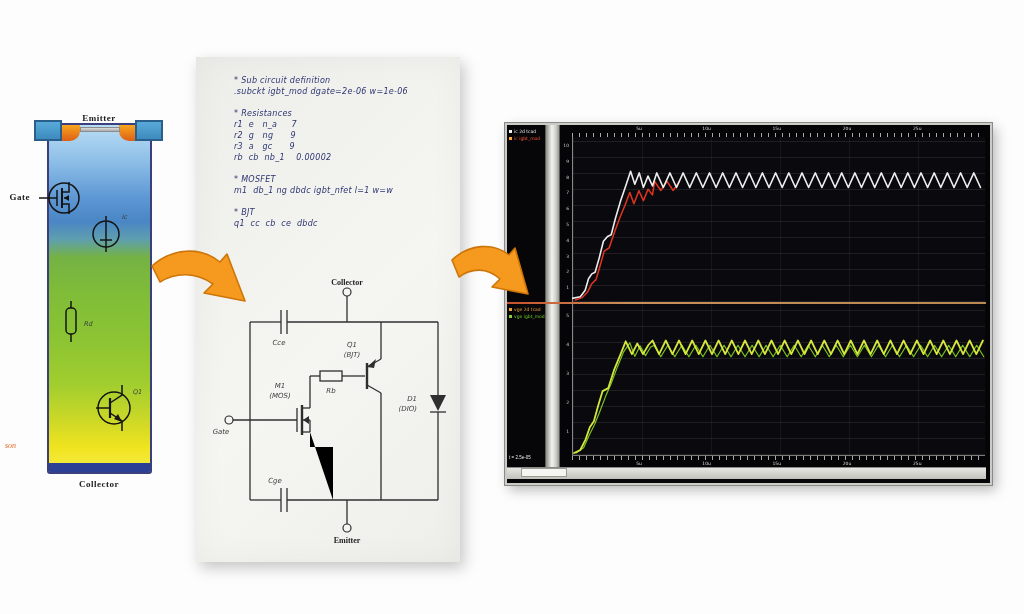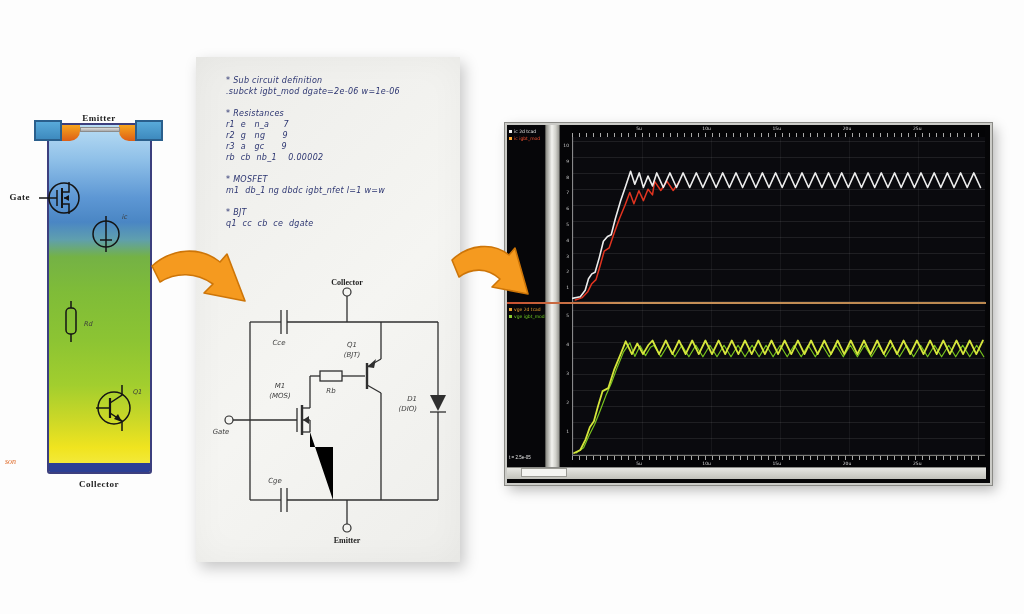--- a/index.html
+++ b/index.html
@@ -13,26 +13,26 @@
     background:linear-gradient(180deg,#b9ddf4 0%,#8fc0e8 10%,#5d97d4 21%,#4a86c4 28%,#5f9fae 33%,
       #74b245 38%,#7fbc38 48%,#8cc433 62%,#a2ce2e 75%,#ccd827 85%,#f0e41f 93%,#f5ec48 100%);}
   .contact{position:absolute;top:2px;width:28px;height:21px;background:linear-gradient(#58aada,#3e8abe);
     border:2px solid #2a5f8c;box-sizing:border-box;}
   .pplus{position:absolute;top:0;width:29px;height:16px;background:linear-gradient(#f7a51e,#dd5f16);}
   #gatebar{position:absolute;left:31px;top:2px;width:40px;height:5px;
     background:linear-gradient(#dcdcdc,#aaaaaa);border:1px solid #8c8c8c;box-sizing:border-box;}
   #navy{position:absolute;left:0;right:0;bottom:0;height:9px;background:#2b3f94;}
   #dev-sym{position:absolute;left:0;top:0;}
   .dev-mark{font:italic 6.5px "DejaVu Sans",sans-serif;fill:#3a3a3a;}
-  #watermark{position:absolute;left:5px;top:441px;font:italic 8px "Liberation Serif",serif;color:#e06a28;margin-top:16px;}
+  #watermark{position:absolute;left:5px;top:441px;font:italic 8px "Liberation Serif",serif;color:#e06a28;}
   
   #paper{position:absolute;left:196px;top:57px;width:264px;height:505px;
     background:linear-gradient(135deg,#ededea,#f5f5f2 55%,#eeeeeb);
     box-shadow:4px 6px 14px rgba(0,0,0,.22), inset 0 0 35px rgba(0,0,0,.04);}
-  #netlist{position:absolute;left:30px;top:18px;font:italic 8px "DejaVu Sans",sans-serif;
+  #netlist{position:absolute;left:38px;top:18px;font:italic 8px "DejaVu Sans",sans-serif;
     color:#2b3470;white-space:pre;line-height:11px;letter-spacing:.3px;}
   #schem{position:absolute;left:19px;top:218px;overflow:visible;}
   #schem line,#schem rect.sym,#schem path.w{stroke:#2f2f2f;stroke-width:1.3;fill:none;}
   #schem .thick{stroke-width:2.4;}
   #schem circle.term{stroke:#2f2f2f;stroke-width:1.2;fill:#f5f5f2;}
   #schem polygon{fill:#2f2f2f;}
   #schem text{font:italic 7px "DejaVu Sans",sans-serif;fill:#3c3c3c;text-anchor:middle;}
   #schem text.big{font:bold 8px "Liberation Serif",serif;fill:#1e1e1e;}
   
   #arrows{position:absolute;left:0;top:0;z-index:6;pointer-events:none;}
@@ -118,21 +118,21 @@
       <text class="dev-mark" x="50" y="208">Rd</text>
       <text class="dev-mark" x="99" y="276">Q1</text>
       <text class="dev-mark" x="88" y="101">ic</text>
     </svg>
     <div class="dev-label" style="left:-30px;top:74px;width:26px;text-align:right;">Gate</div>
     <div class="dev-label" style="left:0;right:0;top:361px;text-align:center;">Collector</div>
   </div>
   <div id="watermark">son</div>
 
   <div id="paper">
-    <div id="netlist"><div>* Sub circuit definition</div><div>.subckt igbt_mod dgate=2e-06 w=1e-06</div><div> </div><div>* Resistances</div><div>r1  e   n_a     7</div><div>r2  g   ng      9</div><div>r3  a   gc      9</div><div>rb  cb  nb_1    0.00002</div><div> </div><div>* MOSFET</div><div>m1  db_1 ng dbdc igbt_nfet l=1 w=w</div><div> </div><div>* BJT</div><div>q1  cc  cb  ce  dgate</div></div>
+    <div id="netlist"><div>* Sub circuit definition</div><div>.subckt igbt_mod dgate=2e-06 w=1e-06</div><div> </div><div>* Resistances</div><div>r1  e   n_a     7</div><div>r2  g   ng      9</div><div>r3  a   gc      9</div><div>rb  cb  nb_1    0.00002</div><div> </div><div>* MOSFET</div><div>m1  db_1 ng dbdc igbt_nfet l=1 w=w</div><div> </div><div>* BJT</div><div>q1  cc  cb  ce  dbdc</div></div>
     <svg id="schem" width="245" height="290" viewBox="0 0 245 290">
 
       <line x1="35" y1="47" x2="66" y2="47"></line>
         <line x1="72" y1="47" x2="223" y2="47"></line>
       <line x1="66" y1="35" x2="66" y2="59"></line>
         <line x1="72" y1="35" x2="72" y2="59"></line>
       <line x1="132" y1="47" x2="132" y2="21"></line>
       <circle class="term" cx="132" cy="17" r="4"></circle>
 
       <line x1="35" y1="47" x2="35" y2="225"></line>

